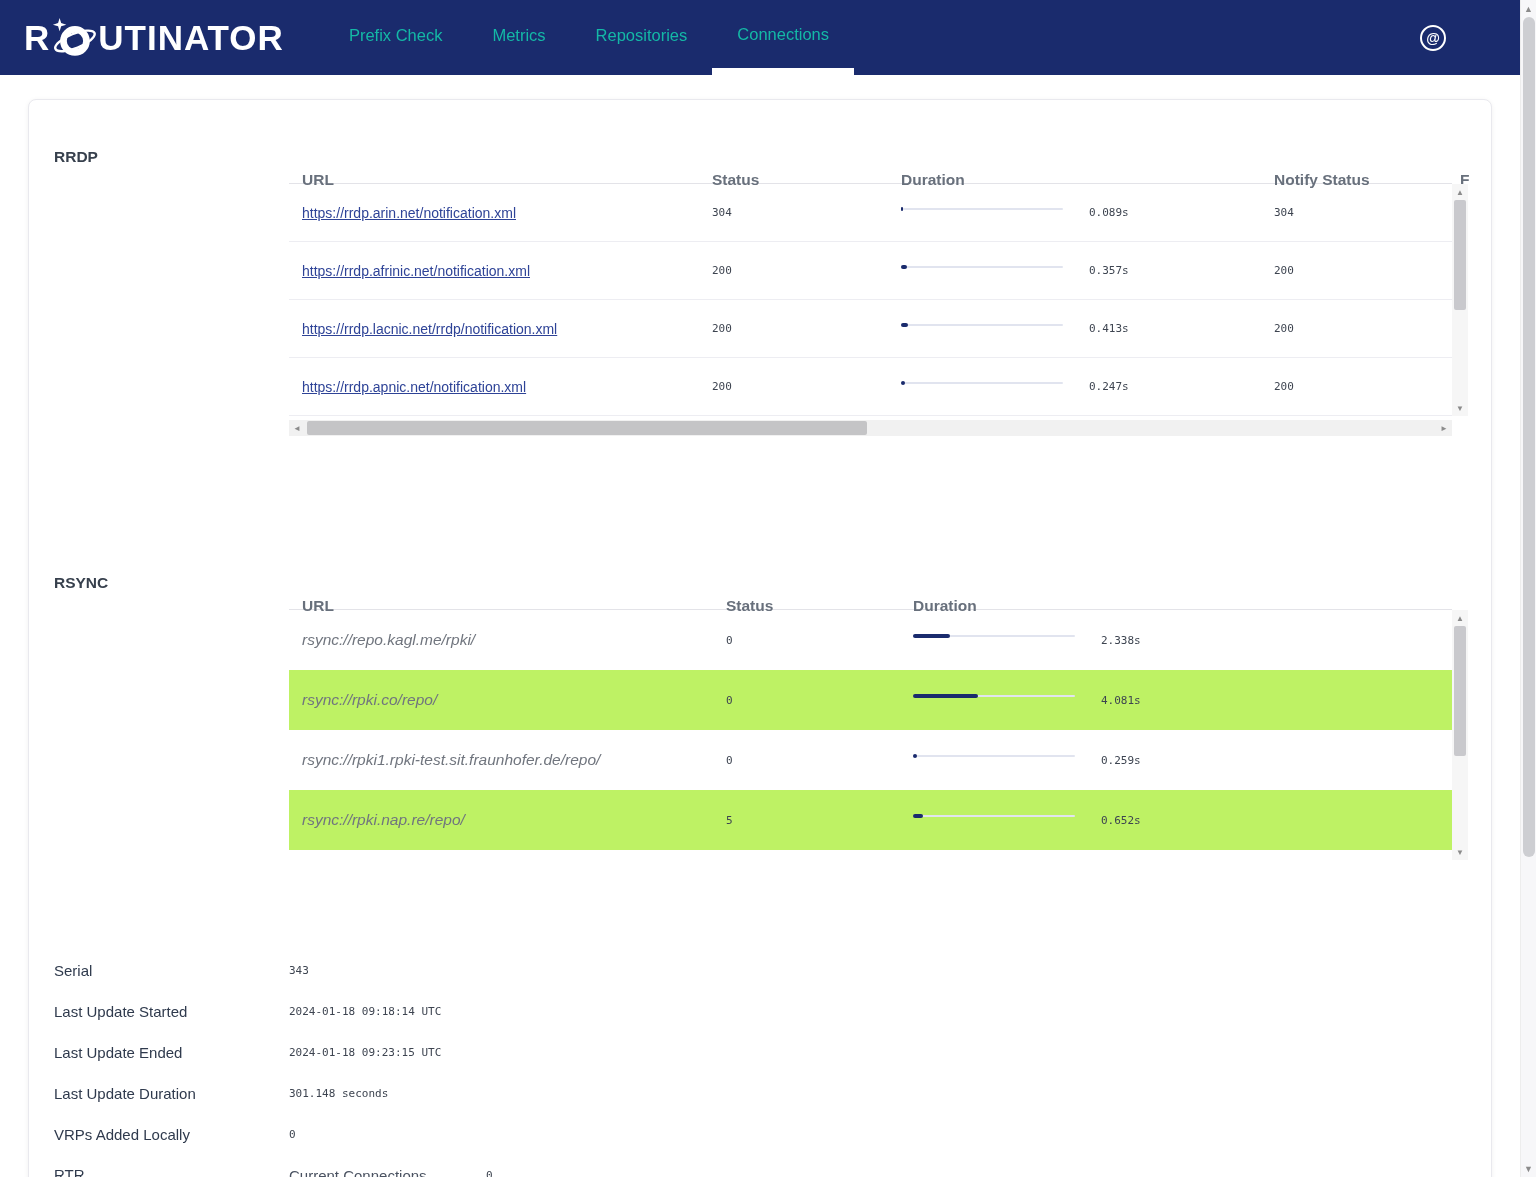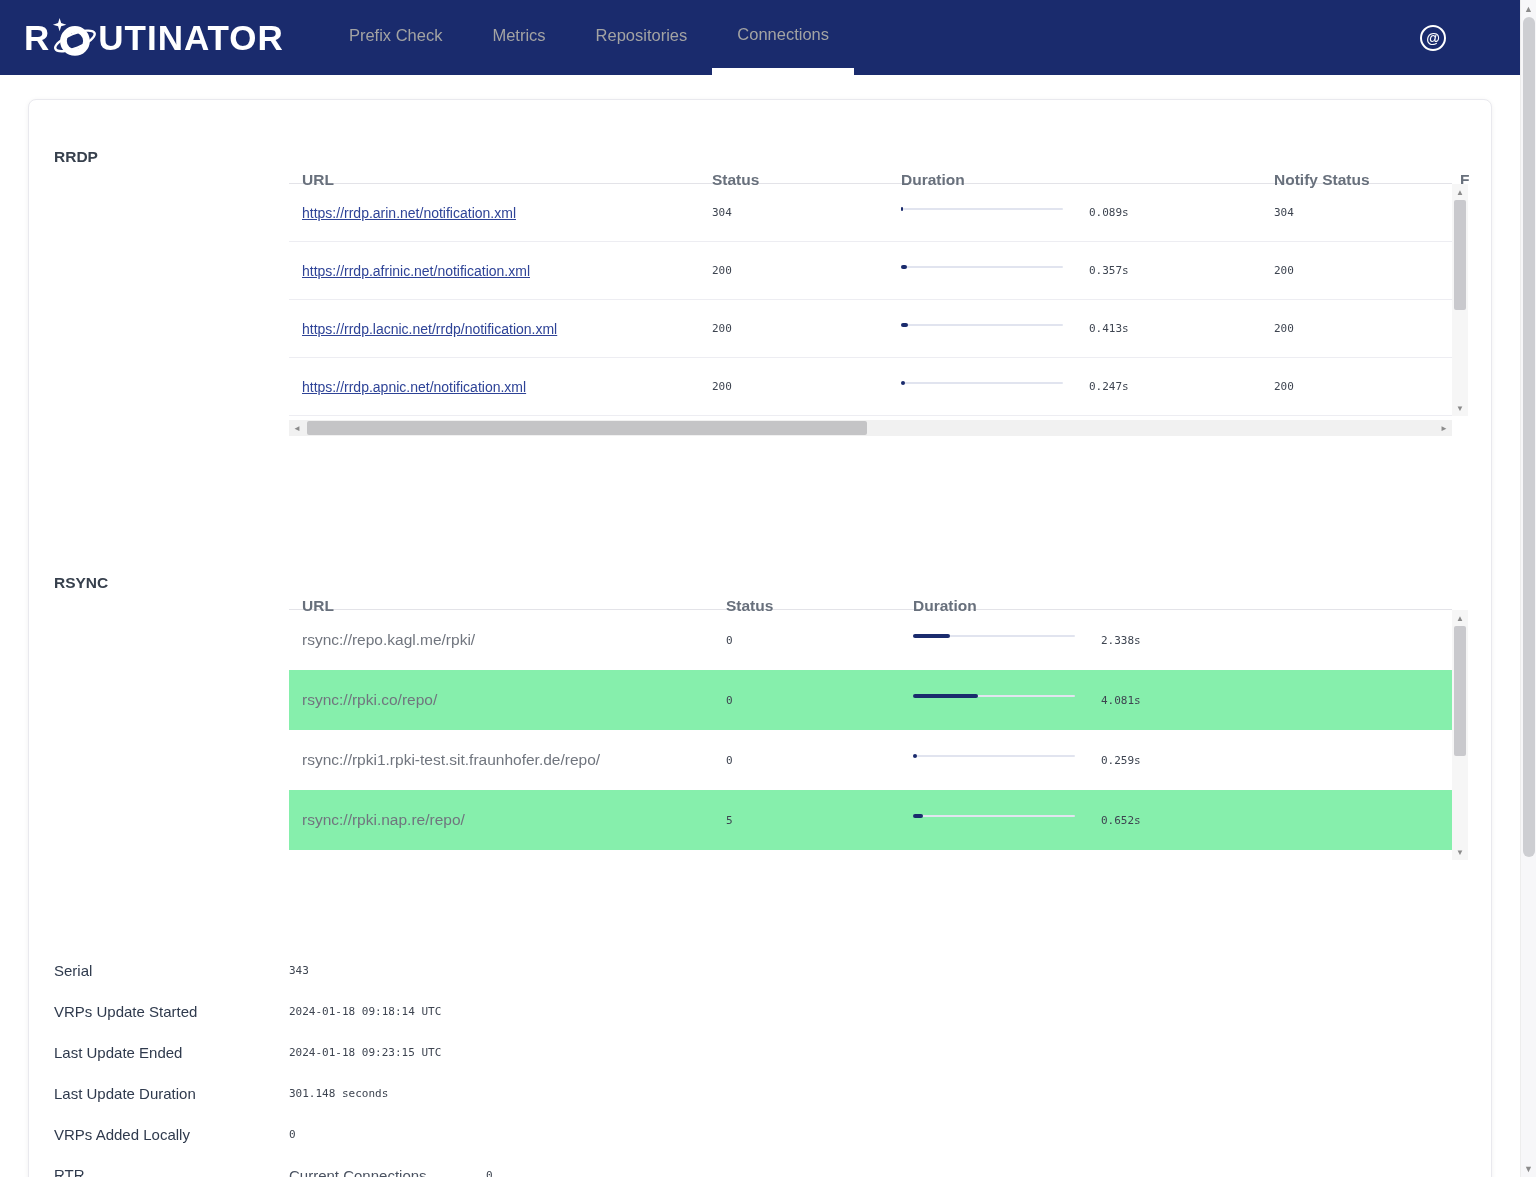--- a/index.html
+++ b/index.html
@@ -6,21 +6,21 @@
   html,body { width:1536px; height:1177px; overflow:hidden; background:#fff;
               font-family:"Liberation Sans", sans-serif; }
   .page { width:1520px; }
 
   
   .navbar { height:75px; background:#1A2B6D; display:flex; align-items:stretch; }
   .brand { display:flex; align-items:center; padding:0 40px 0 24px; cursor:pointer; }
   .brand-text { color:#fff; font-size:35px; font-weight:800; letter-spacing:1px; display:flex; align-items:center; }
   .logo-o { width:46px; height:46px; margin:0 1px; position:relative; top:1px; }
   .tabs { display:flex; align-items:stretch; }
-  .tab { display:flex; align-items:center; padding:0 25px; color:#a3a3a3; font-size:16.5px;
+  .tab { display:flex; align-items:center; padding:0 25px; color:#14b8a6; font-size:16.5px;
          cursor:pointer; border-bottom:4px solid transparent;text-align:right; }
   .tab.active { border-bottom:7px solid #ffffff; }
   .nav-right { margin-left:auto; display:flex; align-items:center; padding-right:74px; }
   .at-circle { width:26px; height:26px; border:2px solid #fff; border-radius:50%;
                color:#fff; display:flex; align-items:center; justify-content:center;
                font-size:14px; font-weight:bold; cursor:pointer; }
 
   
   .card { width:1464px; margin:24px 0 0 28px; border:1px solid #e9e9ee; border-radius:8px;
           box-shadow:0 1px 5px rgba(0,0,0,0.06); padding:0 0 60px 25px; height:1300px;
@@ -36,24 +36,24 @@
   .thead-rrdp { grid-template-columns:410px 189px 373px 186px 40px; }
   .thead-rsync { grid-template-columns:424px 187px 400px; }
   .th { font-size:15.5px; font-weight:bold; color:#68707c; white-space:nowrap;margin-top:36px; }
   .head-rule { width:1163px; border-bottom:1px solid #e3e3e8; }
 
   .tbody { width:1163px; overflow:hidden; }
   .trow { display:grid; align-items:center; padding-left:13px; }
   .trow-rrdp { grid-template-columns:410px 189px 373px 186px; height:58px;
                border-bottom:1px solid #ededf2; }
   .trow-rsync { grid-template-columns:424px 187px 400px; height:60px; }
-  .trow-rsync.stripe { background:#86efac; }
+  .trow-rsync.stripe { background:#bef264; }
 
   .url-link { font-size:14px; color:#2e4397; text-decoration:underline; cursor:pointer; white-space:nowrap; }
-  .url-plain { font-size:15.5px; color:#70757e; white-space:nowrap; }
+  .url-plain { font-size:15.5px; color:#70757e; white-space:nowrap;font-style:italic; }
   .mono { font-family:"DejaVu Sans Mono", monospace; font-size:11px; color:#3d4450; }
 
   .dur-cell { display:flex; align-items:flex-start; }
   .bar { position:relative; width:162px; height:5px; flex:0 0 162px; }
   .bar-track { position:absolute; top:1.5px; left:0; width:100%; height:2px;
                background:#e1e4ef; border-radius:2px; }
   .bar-fill { position:absolute; top:0.5px; left:0; height:4px; background:#1A2B6D; border-radius:2px; }
   .dur-time { margin-left:26px; }
 
   
@@ -255,21 +255,21 @@
         </div>
       </div>
     </section>
 
     <section class="stats">
       <div class="stats-row">
         <div class="stats-label">Serial</div>
         <div class="mono">343</div>
       </div>
       <div class="stats-row">
-        <div class="stats-label">VRPs Update Started</div>
+        <div class="stats-label">Last Update Started</div>
         <div class="mono">2024-01-18 09:18:14 UTC</div>
       </div>
       <div class="stats-row">
         <div class="stats-label">Last Update Ended</div>
         <div class="mono">2024-01-18 09:23:15 UTC</div>
       </div>
       <div class="stats-row">
         <div class="stats-label">Last Update Duration</div>
         <div class="mono">301.148 seconds</div>
       </div>

